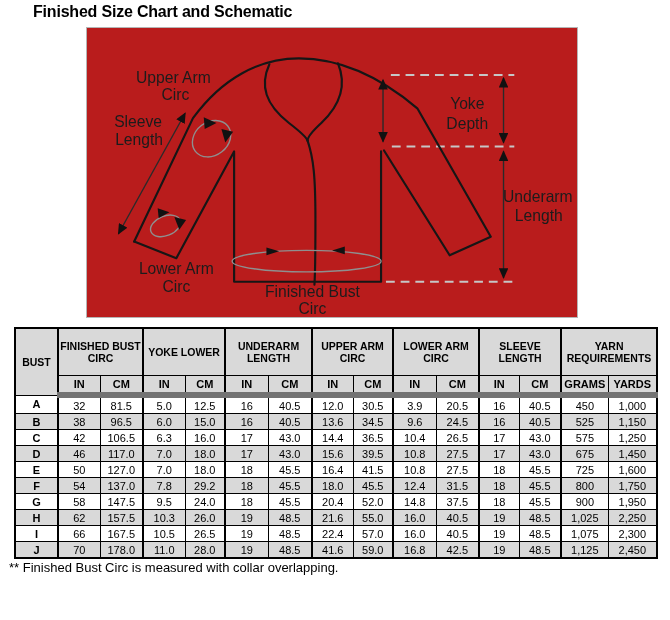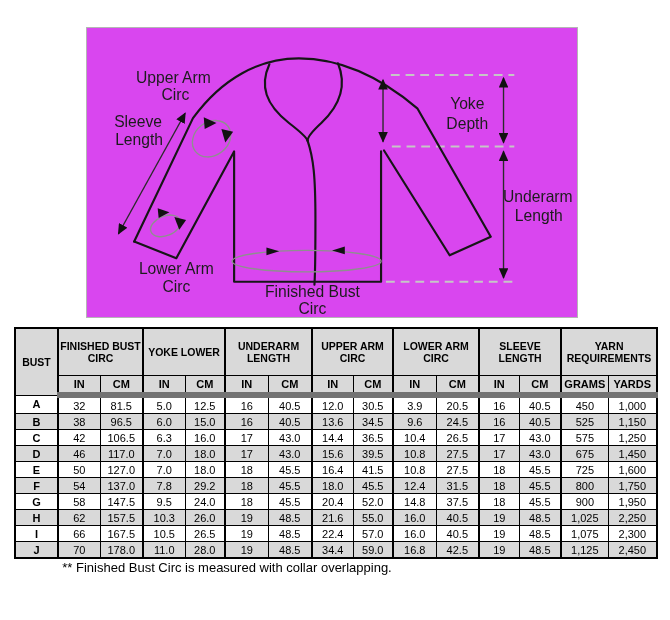--- a/index.html
+++ b/index.html
@@ -21,21 +21,21 @@
     letter-spacing: -0.2px;
   }
   .schematic {
     position: absolute;
     left: 86px;
     top: 27px;
     width: 492px;
     height: 291px;
     border: 1px solid #b5b5b5;
     box-sizing: border-box;
-    background: #d946ef;
+    background: #b91c1c;
     padding-left: 8px;
   }
   .schematic svg { display: block; width: 100%; height: 100%; }
 
   .table-wrap { position: absolute; left: 14px; top: 327px; }
   .size-table {
     border-collapse: collapse;
     table-layout: fixed;
     width: 642px;
     border: 2px solid #000;
@@ -59,29 +59,29 @@
   .size-table tbody tr.alt { background: #d9d9d9; }
 
   .footnotes {
     position: absolute;
     left: 9px;
     top: 560px;
     width: 436px;
     font-size: 13px;
     line-height: 15.5px;
     color: #000;
-    text-align: center;
   }
   .footnotes p { margin: 0 0 3px 0; }
 </style>
 </head>
 <body>
 
 <div class="page">
 
+  <div class="title">Finished Size Chart and Schematic</div>
 
   <div class="schematic">
     <svg viewBox="86 27 492 291">
       <defs>
         <marker id="arr" viewBox="0 0 10 8" markerWidth="9" markerHeight="7" refX="8" refY="4" orient="auto-start-reverse">
           <path d="M0,0 L9,4 L0,8 Z" fill="#111"></path>
         </marker>
       </defs>
 
       <g stroke="#c6c6c6" stroke-width="2" stroke-dasharray="9 6">
@@ -339,21 +339,21 @@
             <td>2,300</td>
           </tr>
           <tr class="alt">
             <th>J</th>
             <td class="grp">70</td>
             <td>178.0</td>
             <td class="grp">11.0</td>
             <td>28.0</td>
             <td class="grp">19</td>
             <td>48.5</td>
-            <td class="grp">34.4</td>
+            <td class="grp">41.6</td>
             <td>59.0</td>
             <td class="grp">16.8</td>
             <td>42.5</td>
             <td class="grp">19</td>
             <td>48.5</td>
             <td class="grp">1,125</td>
             <td>2,450</td>
           </tr>
         </tbody>
     </table>

